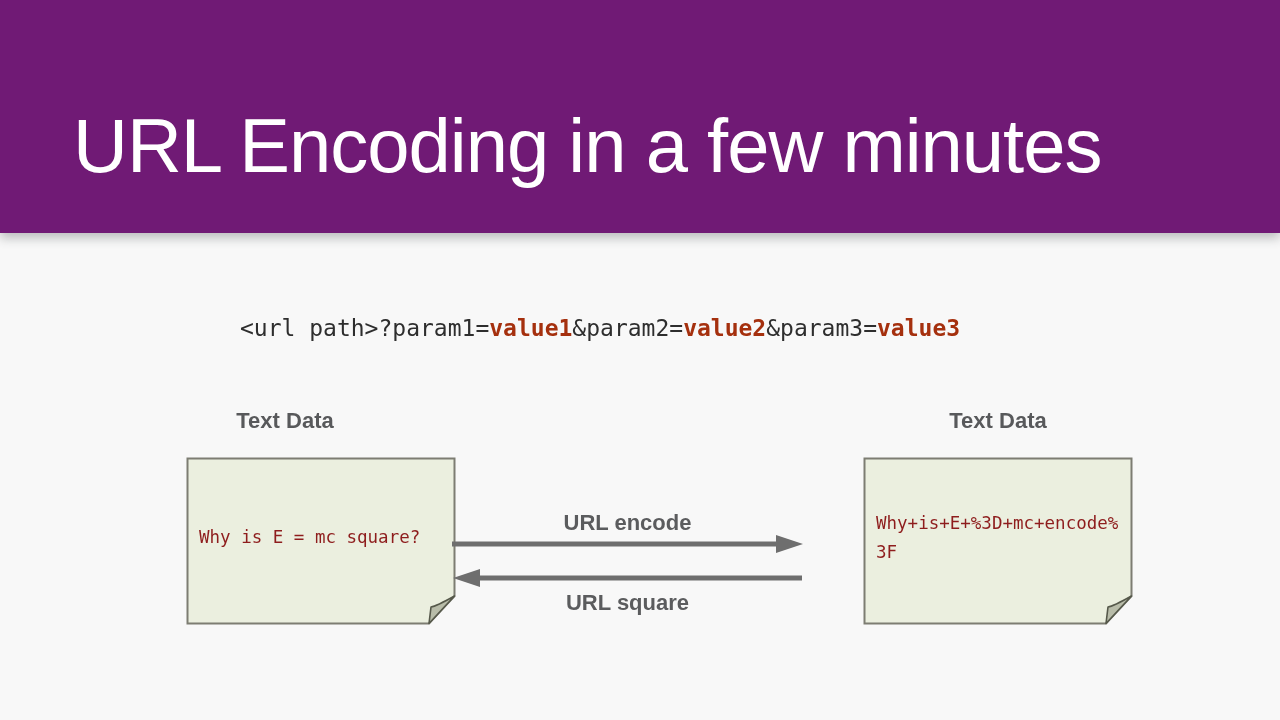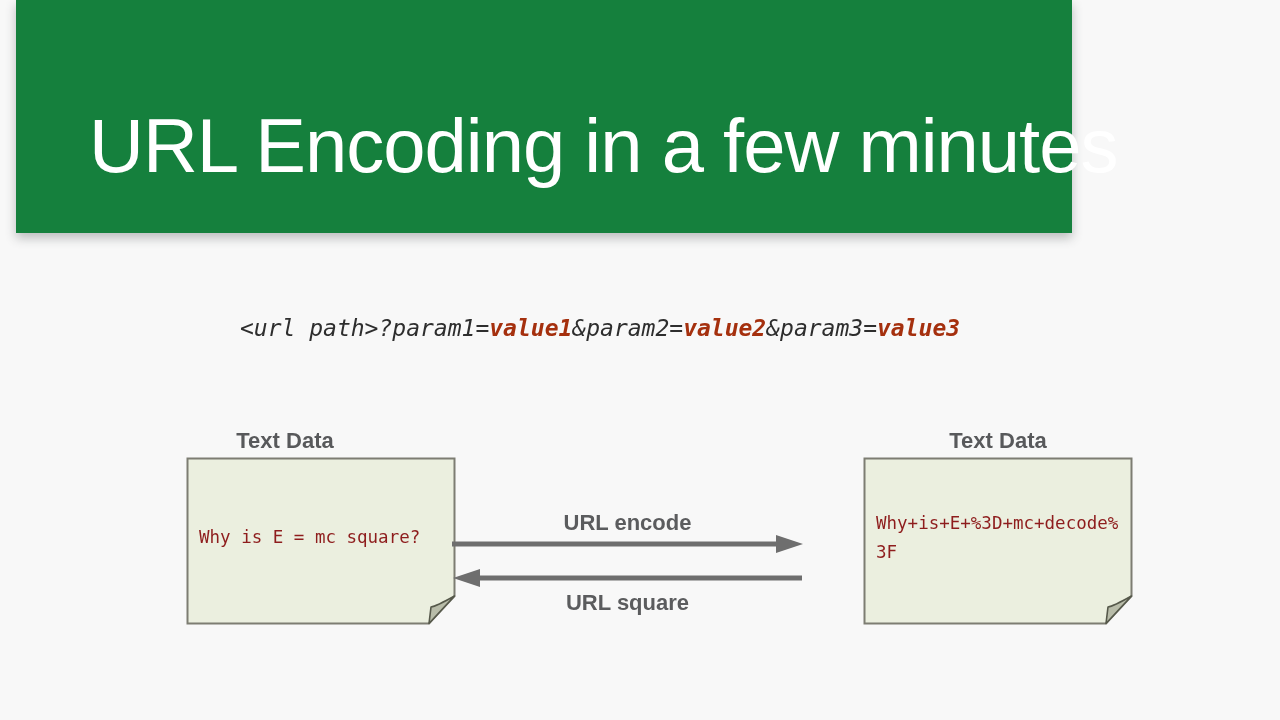--- a/index.html
+++ b/index.html
@@ -11,24 +11,24 @@
     position: relative;
     width: 1280px;
     height: 720px;
     background: #f8f8f8;
     overflow: hidden;
     font-family: "Liberation Sans", sans-serif;
   }
   
   .header {
     position: absolute;
-    top: 0; left: 16px;
-    width: 1056px;
+    top: 0; left: 0;
+    width: 1280px;
     height: 233px;
-    background: #15803d;
+    background: #701a75;
     box-shadow: 0 5px 10px rgba(60, 64, 67, 0.32);
   }
   .header .title {
     position: absolute;
     left: 73px;
     top: 108px;
     font-size: 76px;
     font-weight: 400;
     letter-spacing: -1px;
     color: #ffffff;
@@ -38,36 +38,34 @@
   
   .code-line {
     position: absolute;
     left: 240px;
     top: 312px;
     font-family: "DejaVu Sans Mono", "Liberation Mono", monospace;
     font-size: 23px;
     color: #2e2e2e;
     white-space: nowrap;
     line-height: 1.4;
-    font-style: italic;
   }
   .code-line .val {
     color: #a5300e;
     font-weight: bold;
   }
   
   .panel-label {
     position: absolute;
     width: 270px;
     top: 408px;
     text-align: center;
     font-size: 22px;
     font-weight: bold;
     color: #58595b;
-    margin-top: 20px;
   }
   .panel-label.left  { left: 150px; }
   .panel-label.right { left: 863px; }
 
   .note {
     position: absolute;
     top: 457px;
     width: 270px;
     height: 168px;
   }
@@ -132,21 +130,21 @@
     <div class="note-text">Why is E = mc square?</div>
   </div>
 
   <div class="panel-label right">Text Data</div>
   <div class="note right">
     <svg width="270" height="168" viewBox="0 0 270 168">
       <path d="M1.5,1.5 H268.5 V139 L243,166.5 H1.5 Z" fill="#ebefdf" stroke="#7d7d72" stroke-width="2"></path>
       <path d="M243,166.5 L268.5,139 C256,146 249,149.5 245,150 Z" fill="#b8bca9" stroke="#55584a" stroke-width="1.6" stroke-linejoin="round"></path>
     </svg>
     <div class="note-text">
-      <span>Why+is+E+%3D+mc+decode%</span><br>
+      <span>Why+is+E+%3D+mc+encode%</span><br>
       <span>3F</span>
     </div>
   </div>
 
   <div class="arrows">
     <div class="arrow-label encode">URL encode</div>
     <svg width="365" height="110" viewBox="0 0 365 110">
       <line x1="7" y1="37" x2="336" y2="37" stroke="#6e6e6e" stroke-width="5"></line>
       <polygon points="358,37 331,28 331,46" fill="#6e6e6e"></polygon>
       <line x1="30" y1="71" x2="357" y2="71" stroke="#6e6e6e" stroke-width="5"></line>

